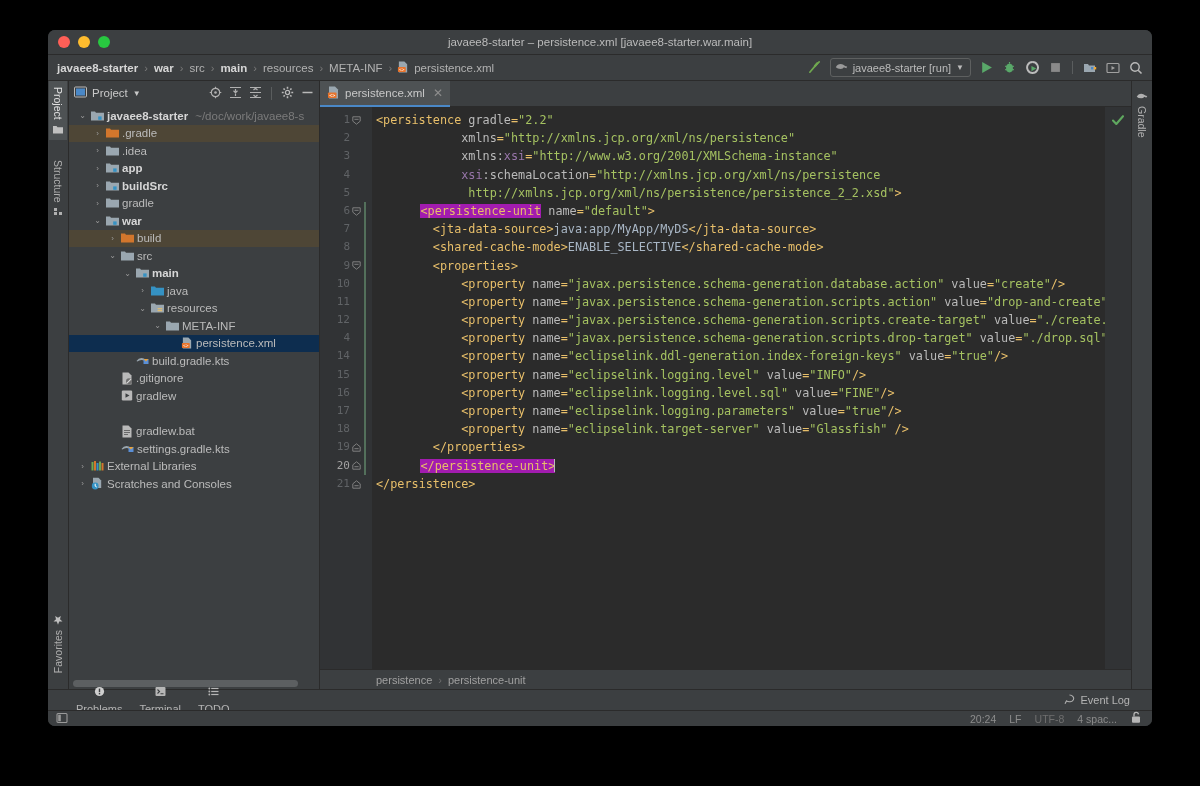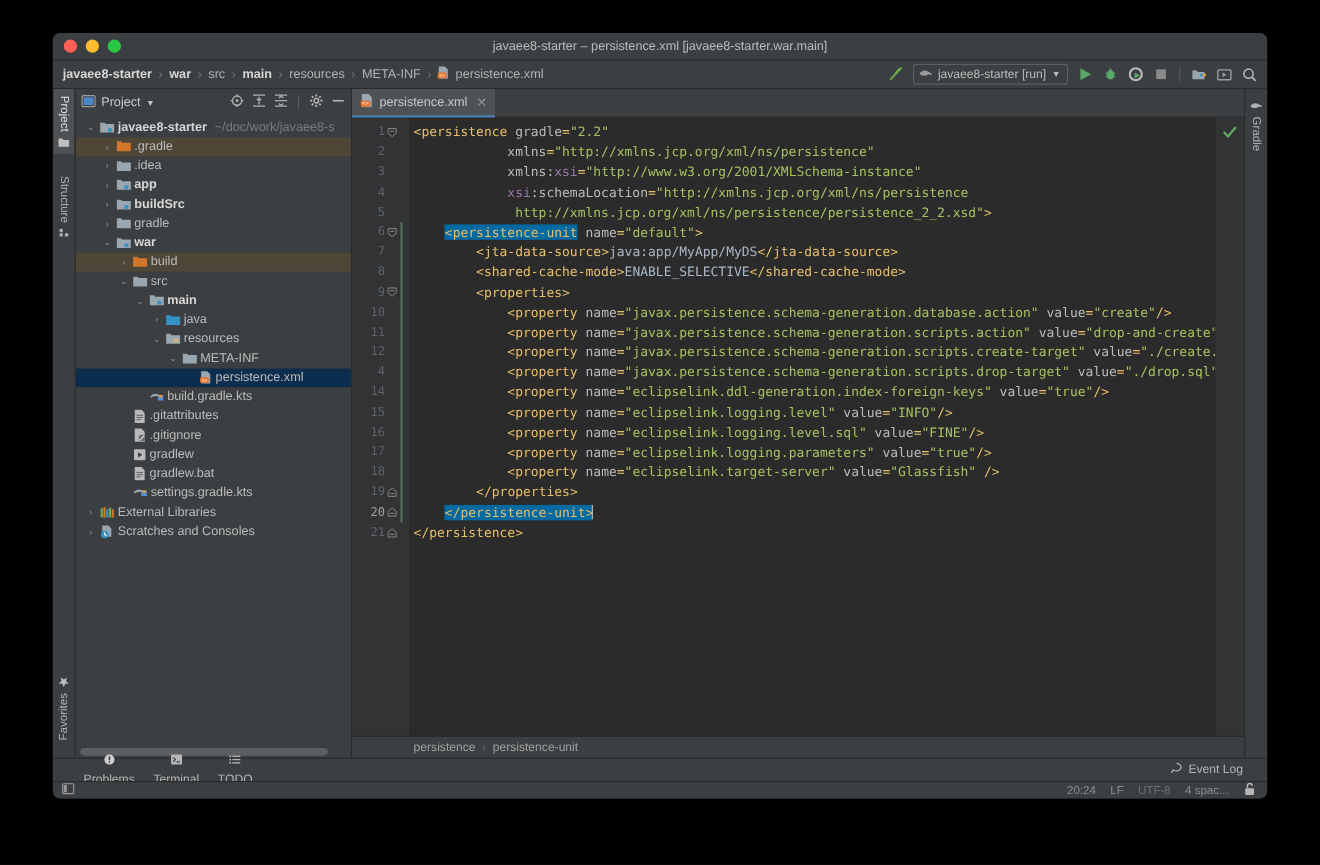--- a/index.html
+++ b/index.html
@@ -111,21 +111,21 @@
   .changebar { position:absolute; left:44px; width:2px; background:#53705b; }
   .bulb { position:absolute; left:56px; width:13px; height:13px; }
   .code {
     flex:1; position:relative; overflow:hidden;
     font-family:"DejaVu Sans Mono", monospace; font-size:11.8px;
     padding-left:4px; background:#2b2b2b;
   }
   .cline { height:18.2px; line-height:18.2px; white-space:pre; color:#a9b7c6; }
   .tag{color:#e8bf6a;} .attr{color:#bababa;} .val{color:#a5c261;}
   .txt{color:#a9b7c6;} .ns{color:#9876aa;} .punct{color:#e8bf6a;}
-  .hl-tag{ background:#0369a1; color:#e8bf6a; }
+  .hl-tag{ background:#a21caf; color:#e8bf6a;margin-left:16px; }
   .caret { display:inline-block; width:1px; height:13px; background:#bbbbbb; vertical-align:-2px; margin-left:-1px;}
   .rightgut { width:26px; flex:none; background:#313335; position:relative; }
   .ok-check { position:absolute; top:6px; left:6px; }
   .brcrumb-bar {
     height:20px; flex:none; background:#3c3f41;
     display:flex; align-items:center; font-size:11px; color:#a0a0a0;
     padding-left:56px; gap:6px; border-top:1px solid #2b2b2b;
   }
   
   .twbar {
@@ -480,51 +480,37 @@
                 <polygon points="7.5,4 12.5,4 10,6.5" fill="#e8a33d"></polygon>
               </svg>
             </span>
             <span>build.gradle.kts</span>
           </div>
           <div class="row" style="padding-left: 38px;">
             <span class="arrow"></span>
             <span style="display: inline-flex; align-items: center;">
               <svg width="12" height="13" viewBox="0 0 12 13">
                 <path d="M1.5 0.5 h6 l3 3 V12.5 H1.5z" fill="#b9b9b9"></path>
-                <g stroke="#5f5f5f" stroke-width="0.9">
-                  <line x1="3" y1="5.5" x2="9" y2="5.5"></line>
-                  <line x1="3" y1="7.5" x2="9" y2="7.5"></line>
-                  <line x1="3" y1="9.5" x2="7" y2="9.5"></line>
-                </g>
-              </svg>
-            </span>
-            <span>.gitattributes</span>
-          </div>
-          <div class="row" style="padding-left: 38px;">
-            <span class="arrow"></span>
-            <span style="display: inline-flex; align-items: center;">
-              <svg width="12" height="13" viewBox="0 0 12 13">
-                <path d="M1.5 0.5 h6 l3 3 V12.5 H1.5z" fill="#b9b9b9"></path>
                 <circle cx="8" cy="9.2" r="3" fill="#6f6f6f"></circle>
                 <line x1="6" y1="11.2" x2="10" y2="7.2" stroke="#ddd" stroke-width="1.1"></line>
               </svg>
             </span>
             <span>.gitignore</span>
           </div>
           <div class="row" style="padding-left: 38px;">
             <span class="arrow"></span>
             <span style="display: inline-flex; align-items: center;">
               <svg width="12" height="13" viewBox="0 0 12 13">
                 <rect x="0.8" y="1.5" width="10.4" height="10" rx="1.2" fill="#b9b9b9"></rect>
                 <polygon points="4.5,4.2 8.5,6.5 4.5,8.8" fill="#3c3f41"></polygon>
               </svg>
             </span>
             <span>gradlew</span>
           </div>
-          <div class="row" style="padding-left: 38px;">
+          <div class="row" style="padding-left: 38px; margin-top: 18px;">
             <span class="arrow"></span>
             <span style="display: inline-flex; align-items: center;">
               <svg width="12" height="13" viewBox="0 0 12 13">
                 <path d="M1.5 0.5 h6 l3 3 V12.5 H1.5z" fill="#b9b9b9"></path>
                 <g stroke="#5f5f5f" stroke-width="0.9">
                   <line x1="3" y1="5.5" x2="9" y2="5.5"></line>
                   <line x1="3" y1="7.5" x2="9" y2="7.5"></line>
                   <line x1="3" y1="9.5" x2="7" y2="9.5"></line>
                 </g>
               </svg>

